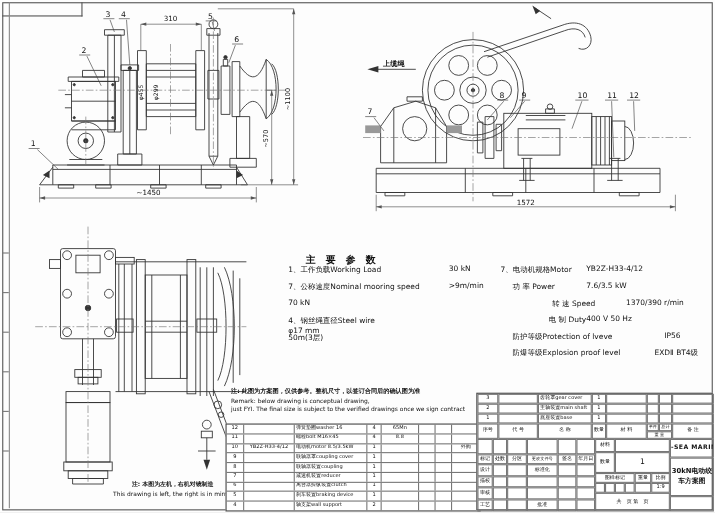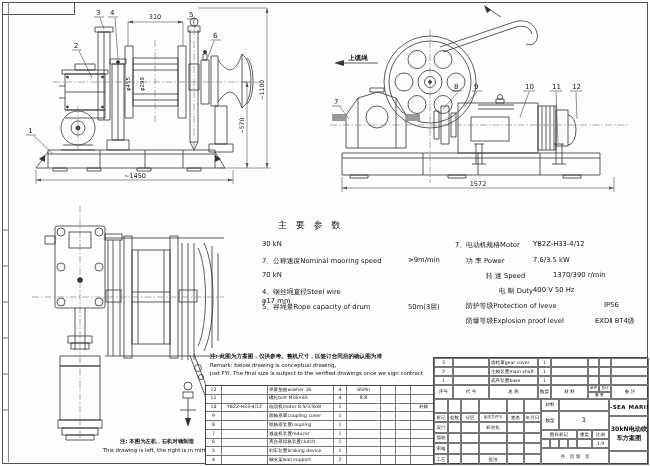--- a/index.html
+++ b/index.html
@@ -4,21 +4,21 @@
 <style>
   html,body{margin:0;padding:0;background:#e8e8e8;}
   .page{position:relative;width:650px;height:466px;background:#fdfdfd;font-family:"DejaVu Sans",sans-serif;color:#111;overflow:hidden;}
   .abs{position:absolute;}
   svg{position:absolute;overflow:visible;}
   svg text{font-family:"DejaVu Sans",sans-serif;fill:#111;}
   .frame{left:2px;top:2px;width:644px;height:460px;border:1px solid #555;}
   .corner-box{left:2px;top:2px;width:72px;height:12px;border-right:1px solid #555;border-bottom:1px solid #555;}
   .left-inner-line{left:8px;top:2px;width:0;height:460px;border-left:1px solid #888;}
   
-  .params-title{left:278px;top:219px;font-size:9px;letter-spacing:3px;font-weight:normal;}
+  .params-title{left:278px;top:230px;font-size:9px;letter-spacing:3px;font-weight:bold;}
   .prow{position:absolute;display:flex;font-size:6.8px;white-space:nowrap;}
   .prow .lab{display:inline-block;}
   .params-left .lab{width:146px;}
   .params-right .lab{width:78px;}
   
   .remark{left:210px;top:352px;width:230px;font-size:5.4px;line-height:1.55;}
   .remark .cn{font-weight:bold;font-size:5.6px;}
   
   .plan-note{left:62px;top:437px;width:190px;text-align:center;font-size:5.4px;line-height:1.6;}
   .plan-note .cn{font-weight:bold;}
@@ -263,49 +263,49 @@
 
   <div class="abs plan-note">
     <div class="cn">注: 本图为左机，右机对镜制造</div>
     <div>This drawing is left, the right is in mirror</div>
   </div>
 
   <div class="abs params-title">主 要 参 数</div>
 
   <div>
     <div class="prow params-left" style="left:262px;top:240px;">
+        <span class="lab">1、工作负载Working Load</span>
         <span>30 kN</span>
       </div>
     <div class="prow params-left" style="left:262px;top:256px;">
         <span class="lab">7、公称速度Nominal mooring speed</span>
         <span>&gt;9m/min</span>
       </div>
     <div class="prow params-left" style="left:262px;top:271px;">
         <span>70 kN</span>
       </div>
     <div class="prow params-left" style="left:262px;top:287px;flex-direction:column;">
         <span class="lab">4、钢丝绳直径Steel wire</span>
         <span>φ17 mm</span>
       </div>
     <div class="prow params-left" style="left:262px;top:302px;">
-        <span class="lab">5、容绳量Rope capacity of drum</span>
         <span>50m(3层)</span>
       </div>
   </div>
 
   <div>
     <div class="prow params-right" style="left:455px;top:240px;">
         <span class="lab">7、电动机规格Motor</span>
         <span>YB2Z-H33-4/12</span>
       </div>
     <div class="prow params-right" style="left:466px;top:256px;">
         <span class="lab" style="width:67px">功 率 Power</span>
         <span>7.6/3.5 kW</span>
       </div>
-    <div class="prow params-right" style="left:466px;top:271px;padding-left:20px;">
+    <div class="prow params-right" style="left:482px;top:271px;padding-left:20px;">
         <span class="lab" style="width:67px">转 速 Speed</span>
         <span>1370/390 r/min</span>
       </div>
     <div class="prow params-right" style="left:466px;top:286px;text-align:right;">
         <span class="lab" style="width:67px">电 制 Duty</span>
         <span>400 V 50 Hz</span>
       </div>
     <div class="prow params-right" style="left:466px;top:301px;gap:28px;">
         <span class="lab" style="width:110px">防护等级Protection of lveve</span>
         <span>IP56</span>

